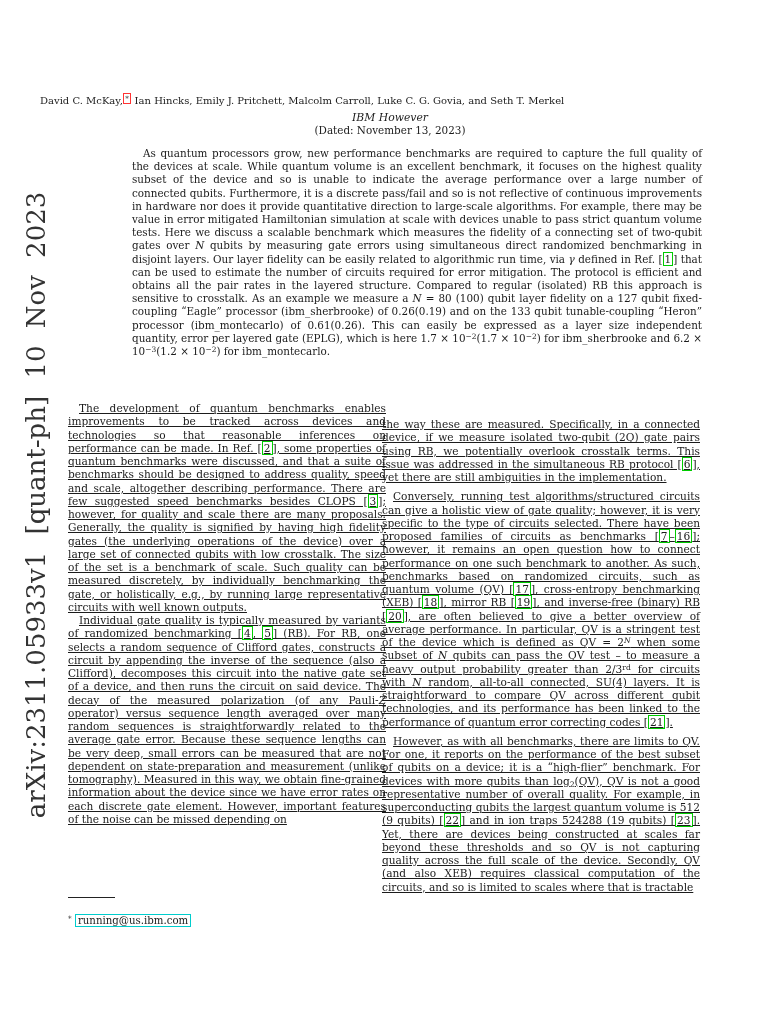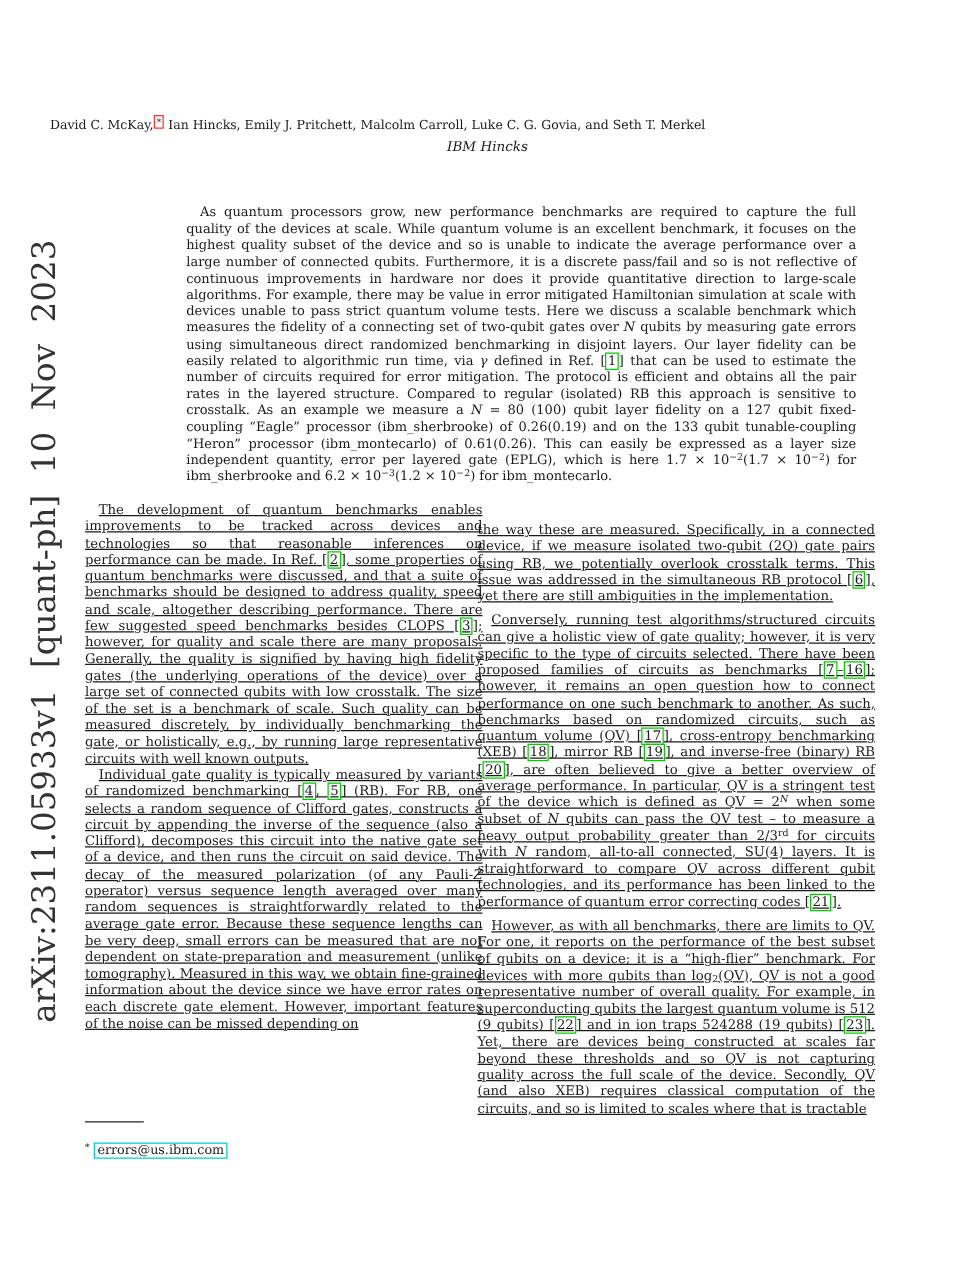--- a/index.html
+++ b/index.html
@@ -30,21 +30,21 @@
   }
   .dateline {
     position:absolute; top:124px; left:68px; width:644px;
     text-align:center; font-size:10.4px;
   }
   
   .abstract {
     position:absolute; top:147px; left:132px; width:570px;
     font-size:10.4px; line-height:13.2px; text-align:justify;
   }
-  .abstract p { margin:17px; text-indent:11px; }
+  .abstract p { margin:0; text-indent:11px; }
   
   .col { position:absolute; top:402px; width:318px;text-decoration:underline; }
   .col-left  { left:68px; }
   .col-right { left:382px;margin-top:16px; }
   .col p {
     margin:0; font-size:10.6px; line-height:13.25px;
     text-align:justify; text-indent:11px;
   }
   .col p.noindent { text-indent:0; }
   .col-right p + p { margin-top:6px; }
@@ -71,39 +71,40 @@
 </head>
 <body>
 
 <div class="page">
 
   <div class="arxiv-stamp">arXiv:2311.05933v1 [quant-ph] 10 Nov 2023</div>
 
 
   <div class="authors">David C. McKay,<span class="mark">*</span> Ian Hincks, Emily J. Pritchett, Malcolm Carroll, Luke C. G. Govia, and Seth T. Merkel</div>
 
-  <div class="affiliation">IBM Hincks</div>
+  <div class="affiliation">IBM However</div>
 
+  <div class="dateline">(Dated: November 13, 2023)</div>
 
   <div class="abstract">
     <p>As quantum processors grow, new performance benchmarks are required to capture the full quality of the devices at scale. While quantum volume is an excellent benchmark, it focuses on the highest quality subset of the device and so is unable to indicate the average performance over a large number of connected qubits. Furthermore, it is a discrete pass/fail and so is not reflective of continuous improvements in hardware nor does it provide quantitative direction to large-scale algorithms. For example, there may be value in error mitigated Hamiltonian simulation at scale with devices unable to pass strict quantum volume tests. Here we discuss a scalable benchmark which measures the fidelity of a connecting set of two-qubit gates over <i>N</i> qubits by measuring gate errors using simultaneous direct randomized benchmarking in disjoint layers. Our layer fidelity can be easily related to algorithmic run time, via <i>γ</i> defined in Ref. [<span class="cite">1</span>] that can be used to estimate the number of circuits required for error mitigation. The protocol is efficient and obtains all the pair rates in the layered structure. Compared to regular (isolated) RB this approach is sensitive to crosstalk. As an example we measure a <i>N</i> = 80 (100) qubit layer fidelity on a 127 qubit fixed-coupling “Eagle” processor (ibm_sherbrooke) of 0.26(0.19) and on the 133 qubit tunable-coupling “Heron” processor (ibm_montecarlo) of 0.61(0.26). This can easily be expressed as a layer size independent quantity, error per layered gate (EPLG), which is here 1.7 × 10<sup>−2</sup>(1.7 × 10<sup>−2</sup>) for ibm_sherbrooke and 6.2 × 10<sup>−3</sup>(1.2 × 10<sup>−2</sup>) for ibm_montecarlo.</p>
   </div>
 
   <div class="col col-left">
     <p>The development of quantum benchmarks enables improvements to be tracked across devices and technologies so that reasonable inferences on performance can be made. In Ref. [<span class="cite">2</span>], some properties of quantum benchmarks were discussed, and that a suite of benchmarks should be designed to address quality, speed and scale, altogether describing performance. There are few suggested speed benchmarks besides CLOPS [<span class="cite">3</span>]; however, for quality and scale there are many proposals. Generally, the quality is signified by having high fidelity gates (the underlying operations of the device) over a large set of connected qubits with low crosstalk. The size of the set is a benchmark of scale. Such quality can be measured discretely, by individually benchmarking the gate, or holistically, e.g., by running large representative circuits with well known outputs.</p>
     <p>Individual gate quality is typically measured by variants of randomized benchmarking [<span class="cite">4</span>, <span class="cite">5</span>] (RB). For RB, one selects a random sequence of Clifford gates, constructs a circuit by appending the inverse of the sequence (also a Clifford), decomposes this circuit into the native gate set of a device, and then runs the circuit on said device. The decay of the measured polarization (of any Pauli-<i>Z</i> operator) versus sequence length averaged over many random sequences is straightforwardly related to the average gate error. Because these sequence lengths can be very deep, small errors can be measured that are not dependent on state-preparation and measurement (unlike tomography). Measured in this way, we obtain fine-grained information about the device since we have error rates on each discrete gate element. However, important features of the noise can be missed depending on</p>
   </div>
 
   <div class="col col-right">
     <p class="noindent">the way these are measured. Specifically, in a connected device, if we measure isolated two-qubit (2Q) gate pairs using RB, we potentially overlook crosstalk terms. This issue was addressed in the simultaneous RB protocol [<span class="cite">6</span>], yet there are still ambiguities in the implementation.</p>
     <p>Conversely, running test algorithms/structured circuits can give a holistic view of gate quality; however, it is very specific to the type of circuits selected. There have been proposed families of circuits as benchmarks [<span class="cite">7</span>–<span class="cite">16</span>]; however, it remains an open question how to connect performance on one such benchmark to another. As such, benchmarks based on randomized circuits, such as quantum volume (QV) [<span class="cite">17</span>], cross-entropy benchmarking (XEB) [<span class="cite">18</span>], mirror RB [<span class="cite">19</span>], and inverse-free (binary) RB [<span class="cite">20</span>], are often believed to give a better overview of average performance. In particular, QV is a stringent test of the device which is defined as QV = 2<sup><i>N</i></sup> when some subset of <i>N</i> qubits can pass the QV test – to measure a heavy output probability greater than 2/3<sup>rd</sup> for circuits with <i>N</i> random, all-to-all connected, SU(4) layers. It is straightforward to compare QV across different qubit technologies, and its performance has been linked to the performance of quantum error correcting codes [<span class="cite">21</span>].</p>
     <p>However, as with all benchmarks, there are limits to QV. For one, it reports on the performance of the best subset of qubits on a device; it is a “high-flier” benchmark. For devices with more qubits than log<sub>2</sub>(QV), QV is not a good representative number of overall quality. For example, in superconducting qubits the largest quantum volume is 512 (9 qubits) [<span class="cite">22</span>] and in ion traps 524288 (19 qubits) [<span class="cite">23</span>]. Yet, there are devices being constructed at scales far beyond these thresholds and so QV is not capturing quality across the full scale of the device. Secondly, QV (and also XEB) requires classical computation of the circuits, and so is limited to scales where that is tractable</p>
   </div>
 
   <div class="footnote">
     <div class="fn-rule"></div>
     <div class="fn-line">
       <sup>*</sup>
-      <span class="elink">errors@us.ibm.com</span>
+      <span class="elink">running@us.ibm.com</span>
     </div>
   </div>
 
 </div>
 
 </body></html>

